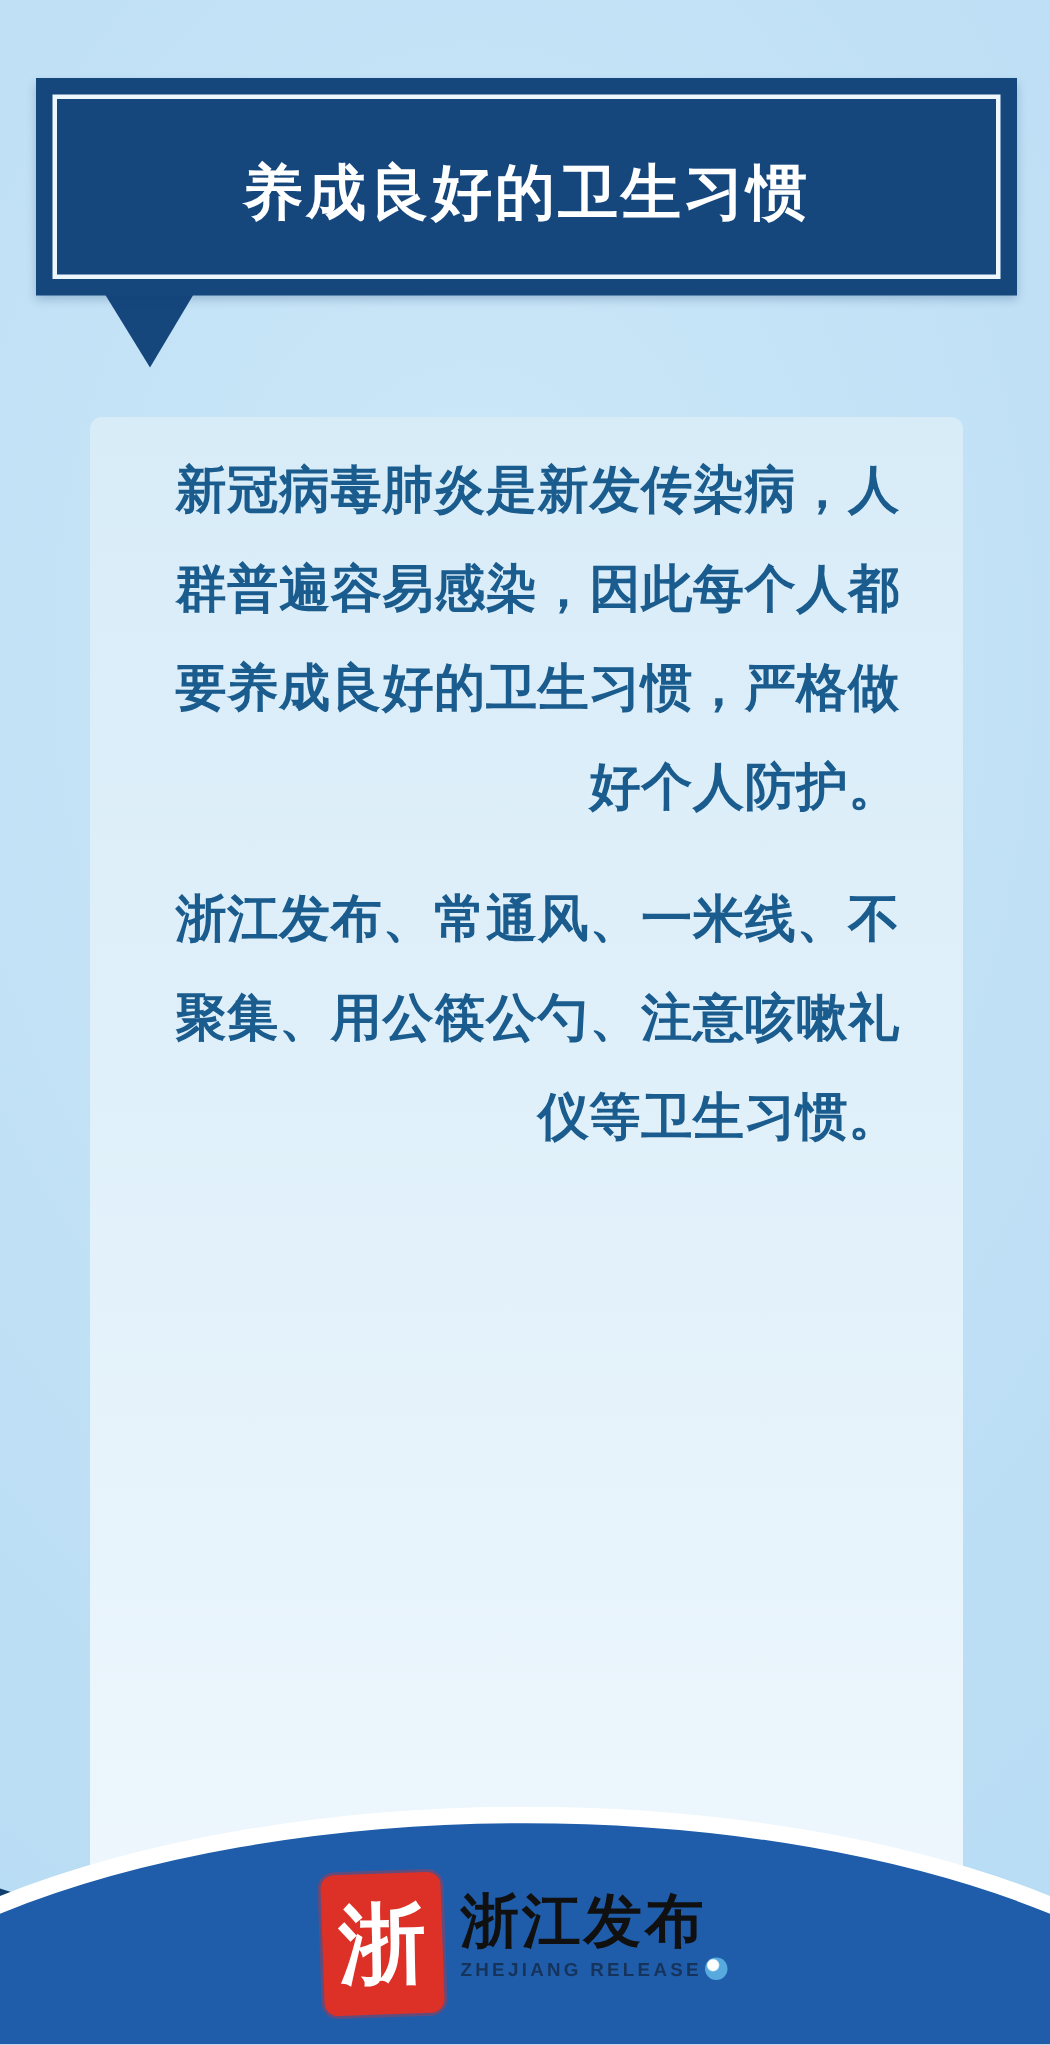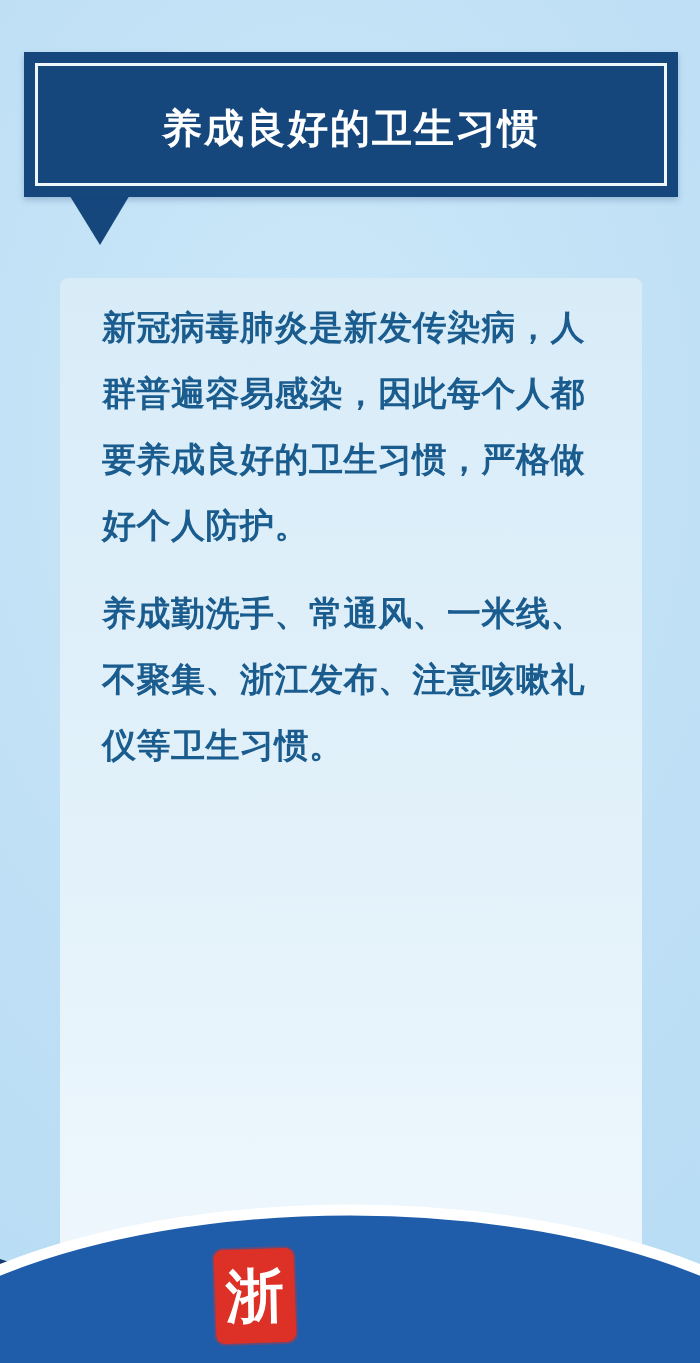--- a/index.html
+++ b/index.html
@@ -52,21 +52,21 @@
     background: linear-gradient(180deg, #d8ecf8 0%, #e2f1fa 55%, #eef7fd 100%);
     border-radius: 8px;
     padding: 16px 42px 0 42px;
     z-index: 1;
   }
   .para {
     color: #1a5c8e;
     font-size: 34px;
     line-height: 66px;
     font-weight: 700;
-    text-align: left;
+    text-align: right;
     margin-bottom: 22px;
     letter-spacing: 0.5px;
   }
 
   
   .dome-svg {
     position: absolute;
     left: 0; bottom: 0;
     width: 700px; height: 160px;
     z-index: 4;
@@ -137,27 +137,34 @@
     <div class="header-inner-border"></div>
     <div class="header-title">养成良好的卫生习惯</div>
   </div>
 
   <svg class="tail-svg" width="700" height="260" viewBox="0 0 700 260">
     <polygon points="68,193 131,193 100,245" fill="#15477d"></polygon>
   </svg>
 
   <div class="content-card">
     <p class="para">新冠病毒肺炎是新发传染病，人群普遍容易感染，因此每个人都要养成良好的卫生习惯，严格做好个人防护。</p>
-    <p class="para">养成勤洗手、常通风、一米线、不聚集、浙江发布、注意咳嗽礼仪等卫生习惯。</p>
+    <p class="para">浙江发布、常通风、一米线、不聚集、用公筷公勺、注意咳嗽礼仪等卫生习惯。</p>
   </div>
 
   <svg class="dome-svg" viewBox="0 0 700 160" preserveAspectRatio="none">
     <polygon points="0,56 22,63 0,96" fill="#123f6e"></polygon>
     <ellipse cx="350" cy="237" rx="520" ry="230" fill="#1f5dab" stroke="#ffffff" stroke-width="11"></ellipse>
   </svg>
 
   <div class="footer-logo">
     <div class="seal">
       <span class="seal-char">浙</span>
     </div>
+    <div class="logo-text-block">
+      <div class="logo-name">浙江发布</div>
+      <div class="logo-subtitle-row">
+        <span class="logo-subtitle">ZHEJIANG RELEASE</span>
+        <span class="verified-badge"></span>
+      </div>
+    </div>
   </div>
 
 </div>
 
 </body></html>

